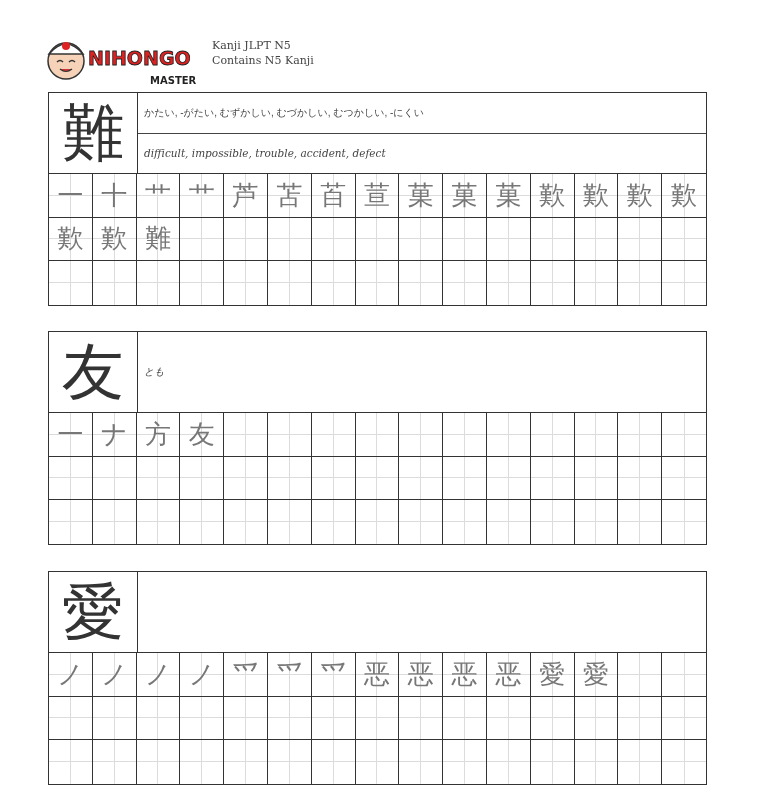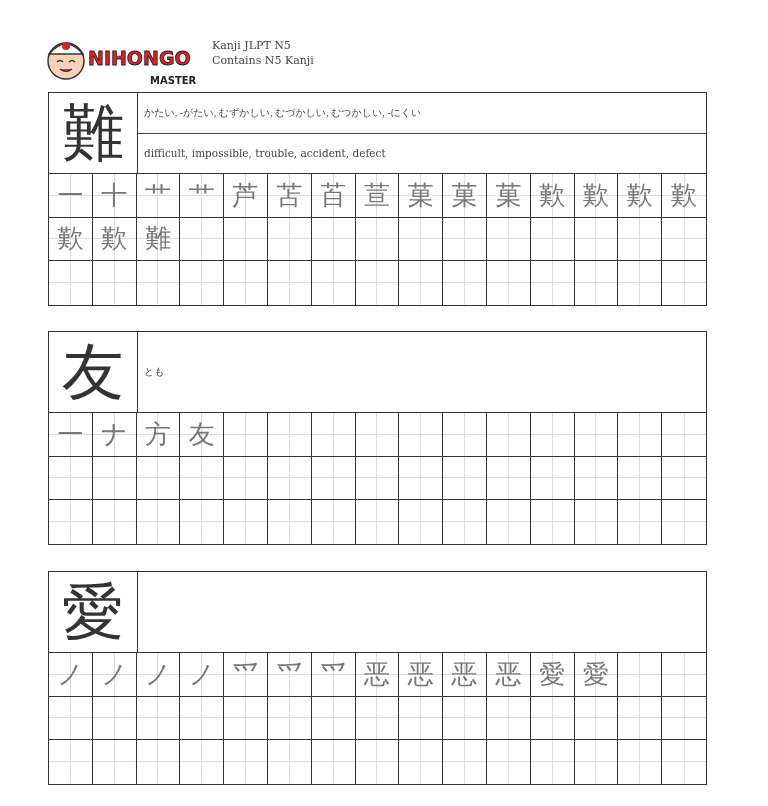--- a/index.html
+++ b/index.html
@@ -4,23 +4,23 @@
 <style>
   html,body{margin:0;padding:0;background:#fff;}
   body{width:768px;height:806px;position:relative;overflow:hidden;font-family:"DejaVu Serif",serif;color:#333;}
   .logo{position:absolute;left:44px;top:34px;width:160px;height:54px;}
   .hdr-text{position:absolute;left:212px;top:38px;font-family:"DejaVu Serif",serif;font-size:11px;line-height:15px;color:#444;}
   .block{position:absolute;left:48px;width:659px;border:1.5px solid #333;box-sizing:border-box;}
   .top{display:flex;height:80px;border-bottom:1.5px solid #333;}
   .big{width:88px;border-right:1.5px solid #333;display:flex;align-items:center;justify-content:center;font-family:"DejaVu Sans",sans-serif;font-size:62px;color:#333;font-weight:300;}
   .info{flex:1;display:flex;flex-direction:column;}
   .info div{flex:1;border-bottom:1.5px solid #444;padding-left:6px;display:flex;align-items:center;font-size:10.5px;color:#444;}
-  .info div:last-child{border-bottom:none;}
+  .info div:last-child{border-bottom:none;font-style:italic;}
   .info .kana{font-family:"DejaVu Sans",sans-serif;font-size:9px;}
-  .info .kun{font-family:Liberation Serif, serif;font-size:10px;}
+  .info .kun{font-family:Liberation Sans, sans-serif;font-size:10px;}
   .grid{display:grid;grid-template-columns:repeat(15,1fr);}
   .cell{height:43.5px;box-sizing:border-box;border-right:1.5px solid #333;border-bottom:1.5px solid #333;position:relative;
     background:
       linear-gradient(#dcdcdc,#dcdcdc) center/1px 100% no-repeat,
       linear-gradient(#dcdcdc,#dcdcdc) center/100% 1px no-repeat;
     display:flex;align-items:center;justify-content:center;font-family:"DejaVu Sans",sans-serif;font-size:26px;color:#777;}
   .cell:nth-child(15n){border-right:none;}
 </style>
 </head>
 <body>

